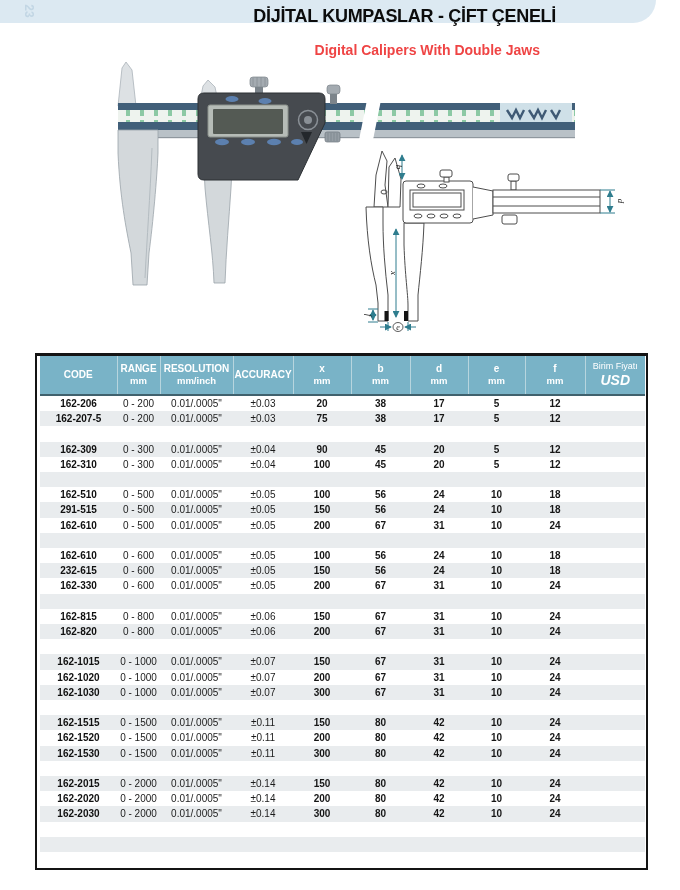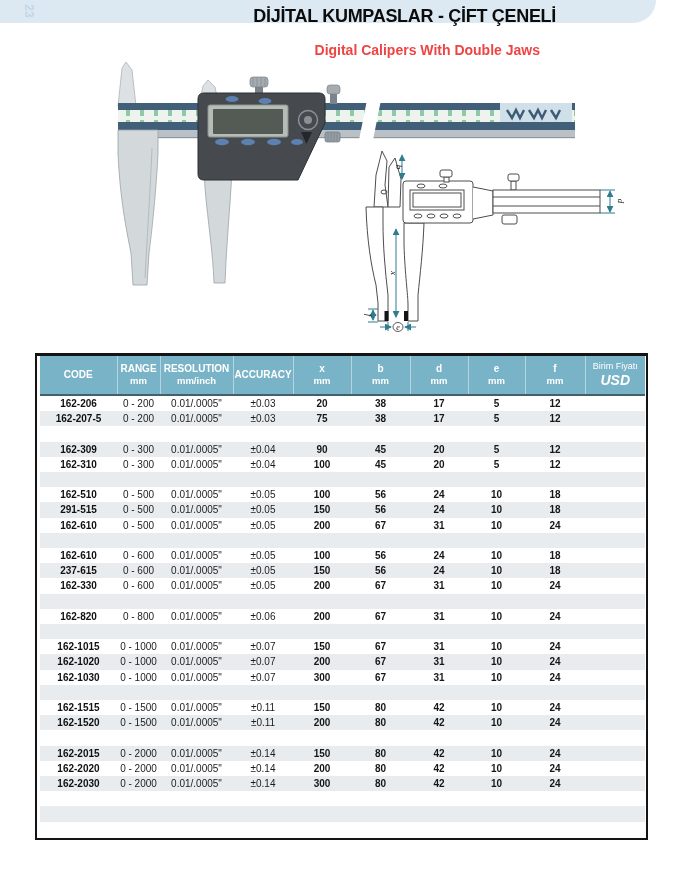--- a/index.html
+++ b/index.html
@@ -380,21 +380,21 @@
             <td>0.01/.0005"</td>
             <td>±0.05</td>
             <td class="dim">100</td>
             <td class="dim">56</td>
             <td class="dim">24</td>
             <td class="dim">10</td>
             <td class="dim">18</td>
             <td></td>
           </tr>
           <tr>
-            <td class="code">237-615</td>
+            <td class="code">232-615</td>
             <td>0 - 600</td>
             <td>0.01/.0005"</td>
             <td>±0.05</td>
             <td class="dim">150</td>
             <td class="dim">56</td>
             <td class="dim">24</td>
             <td class="dim">10</td>
             <td class="dim">18</td>
             <td></td>
           </tr>
@@ -416,20 +416,32 @@
             <td></td>
             <td></td>
             <td class="dim"></td>
             <td class="dim"></td>
             <td class="dim"></td>
             <td class="dim"></td>
             <td class="dim"></td>
             <td></td>
           </tr>
           <tr>
+            <td class="code">162-815</td>
+            <td>0 - 800</td>
+            <td>0.01/.0005"</td>
+            <td>±0.06</td>
+            <td class="dim">150</td>
+            <td class="dim">67</td>
+            <td class="dim">31</td>
+            <td class="dim">10</td>
+            <td class="dim">24</td>
+            <td></td>
+          </tr>
+          <tr>
             <td class="code">162-820</td>
             <td>0 - 800</td>
             <td>0.01/.0005"</td>
             <td>±0.06</td>
             <td class="dim">200</td>
             <td class="dim">67</td>
             <td class="dim">31</td>
             <td class="dim">10</td>
             <td class="dim">24</td>
             <td></td>
@@ -512,20 +524,32 @@
             <td>0.01/.0005"</td>
             <td>±0.11</td>
             <td class="dim">200</td>
             <td class="dim">80</td>
             <td class="dim">42</td>
             <td class="dim">10</td>
             <td class="dim">24</td>
             <td></td>
           </tr>
           <tr>
+            <td class="code">162-1530</td>
+            <td>0 - 1500</td>
+            <td>0.01/.0005"</td>
+            <td>±0.11</td>
+            <td class="dim">300</td>
+            <td class="dim">80</td>
+            <td class="dim">42</td>
+            <td class="dim">10</td>
+            <td class="dim">24</td>
+            <td></td>
+          </tr>
+          <tr>
             <td class="code"></td>
             <td></td>
             <td></td>
             <td></td>
             <td class="dim"></td>
             <td class="dim"></td>
             <td class="dim"></td>
             <td class="dim"></td>
             <td class="dim"></td>
             <td></td>

